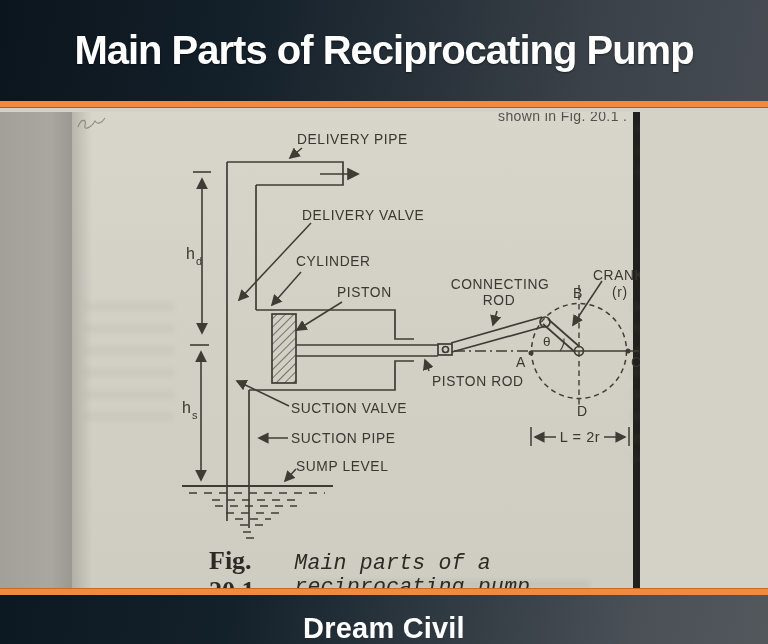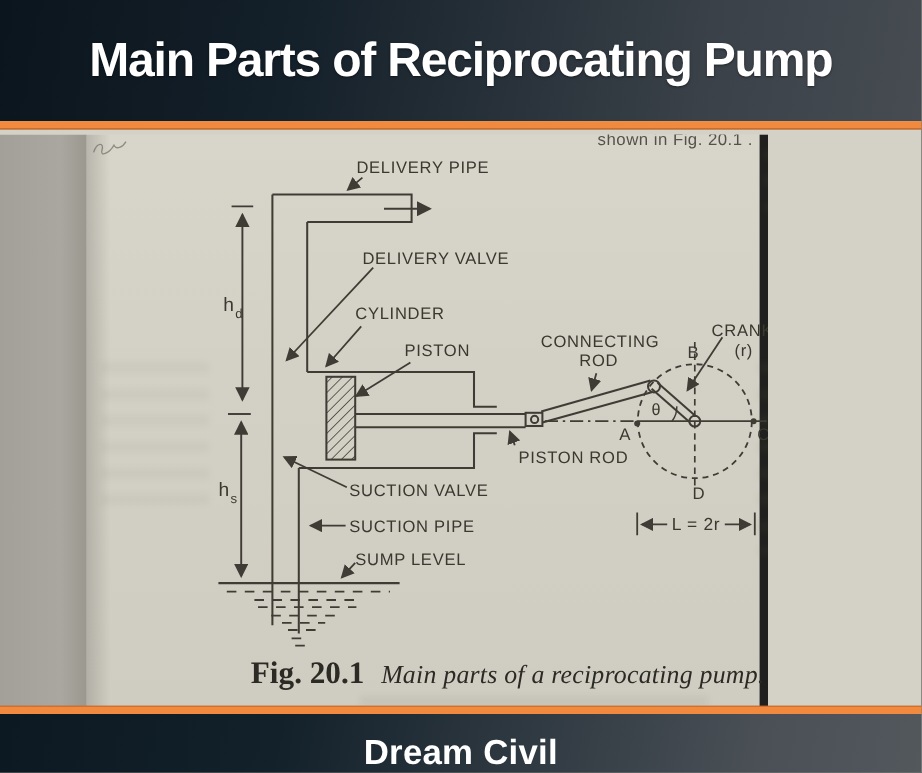--- a/index.html
+++ b/index.html
@@ -22,21 +22,21 @@
   .dark-strip{position:absolute;right:0;top:0;width:7px;height:482px;background:#20201e;}
   .page-shade{position:absolute;left:72px;top:0;width:20px;height:482px;
               background:linear-gradient(90deg,rgba(90,88,80,.25),rgba(90,88,80,0));}
   .cut-text{position:absolute;left:498px;top:-4px;font-size:14px;color:#3d3b33;opacity:.85;
             letter-spacing:.4px;white-space:nowrap;}
   .blob{position:absolute;filter:blur(2.5px);opacity:.5;pointer-events:none;
         background:repeating-linear-gradient(180deg,rgba(105,115,82,.18) 0 9px,rgba(0,0,0,0) 9px 22px);}
   .caption{position:absolute;left:209px;top:434px;display:flex;align-items:baseline;gap:14px;
            color:#2c2a24;font-family:"Liberation Serif",serif;}
   .caption .fig-label{font-weight:700;font-size:26px;}
-  .caption .fig-title{font-style:italic;font-size:21.5px;letter-spacing:.2px;}
+  .caption .fig-title{font-style:italic;font-size:21.5px;letter-spacing:.2px;font-family:Liberation Mono, monospace;}
   
   .footer{position:absolute;left:0;top:595px;width:768px;height:66px;
           background:linear-gradient(100deg,#0c1922 0%,#13212b 30%,#4a5056 82%,#53585d 100%);
           display:flex;align-items:center;justify-content:center;}
   .footer .brand{color:#fff;font-size:29px;font-weight:700;letter-spacing:.2px;}
   
   svg.diagram{position:absolute;left:0;top:0;width:768px;height:482px;}
   svg.diagram text{font-family:"Liberation Sans",sans-serif;fill:#3a382f;letter-spacing:.6px;}
 </style>
 </head>

